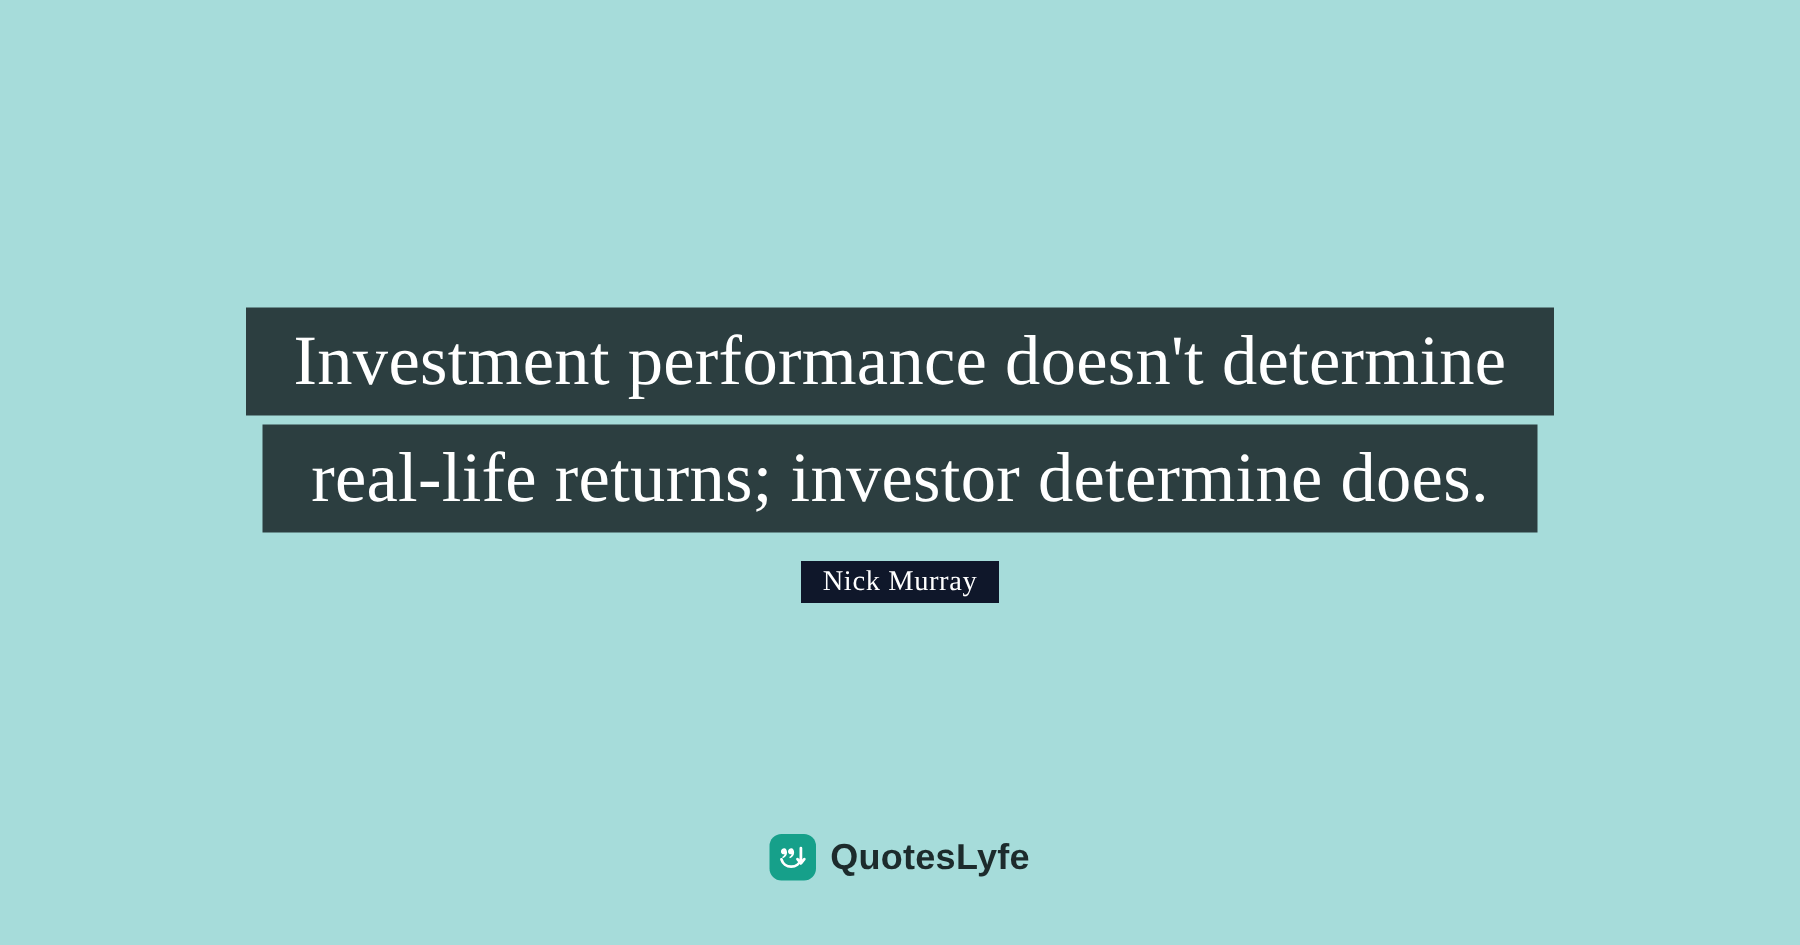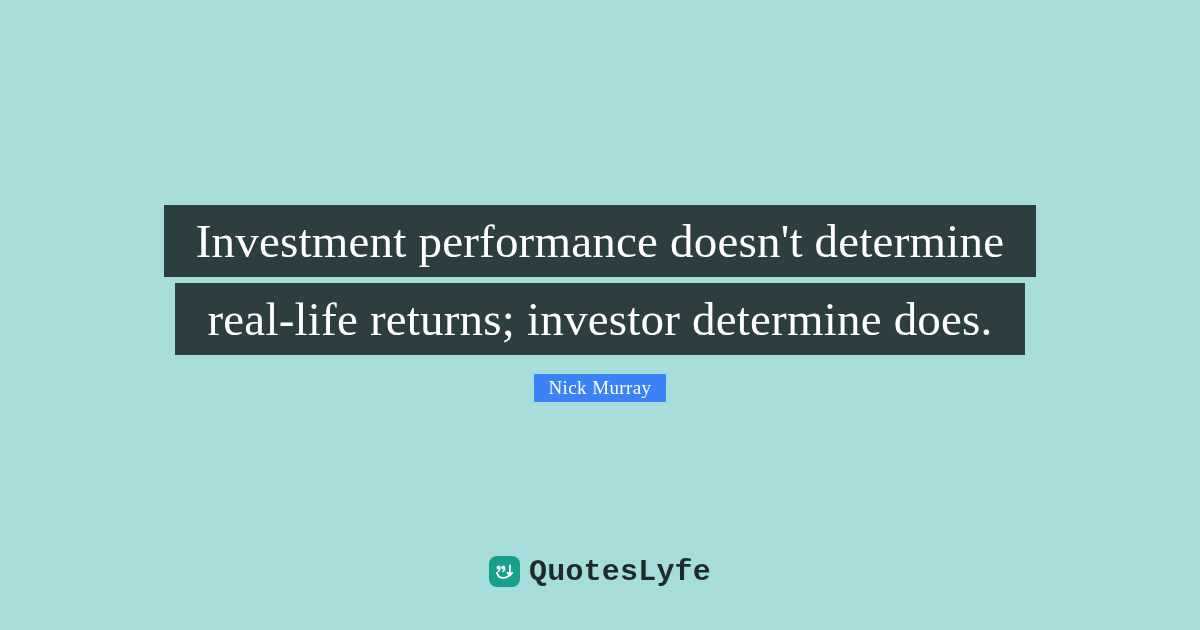--- a/index.html
+++ b/index.html
@@ -47,21 +47,21 @@
 
   
   .author-wrap {
     position:absolute;
     top:374px;
     left:0; right:0;
     display:flex;
     justify-content:center;
   }
   .author-badge {
-    background:#3b82f6;
+    background:#0f172a;
     color:#ffffff;
     font-family:"Liberation Serif", serif;
     font-size:19px;
     line-height:28px;
     padding:0 14px;
     white-space:nowrap;
     letter-spacing:0.4px;
   }
 
   
@@ -78,23 +78,23 @@
     width:31px; height:31px;
     background:#16a08a;
     border-radius:8px;
     display:flex;
     align-items:center;
     justify-content:center;
     flex:none;
   }
   .brand-mark svg { display:block; }
   .brand-name {
-    font-family:Liberation Mono, monospace;
+    font-family:Liberation Sans, sans-serif;
     font-weight:700;
-    font-size:30px;
+    font-size:24px;
     line-height:30px;
     color:#1d2b2c;
     letter-spacing:0.2px;
     white-space:nowrap;
   }
 </style>
 </head>
 <body>
 
 <div class="quote-card">

